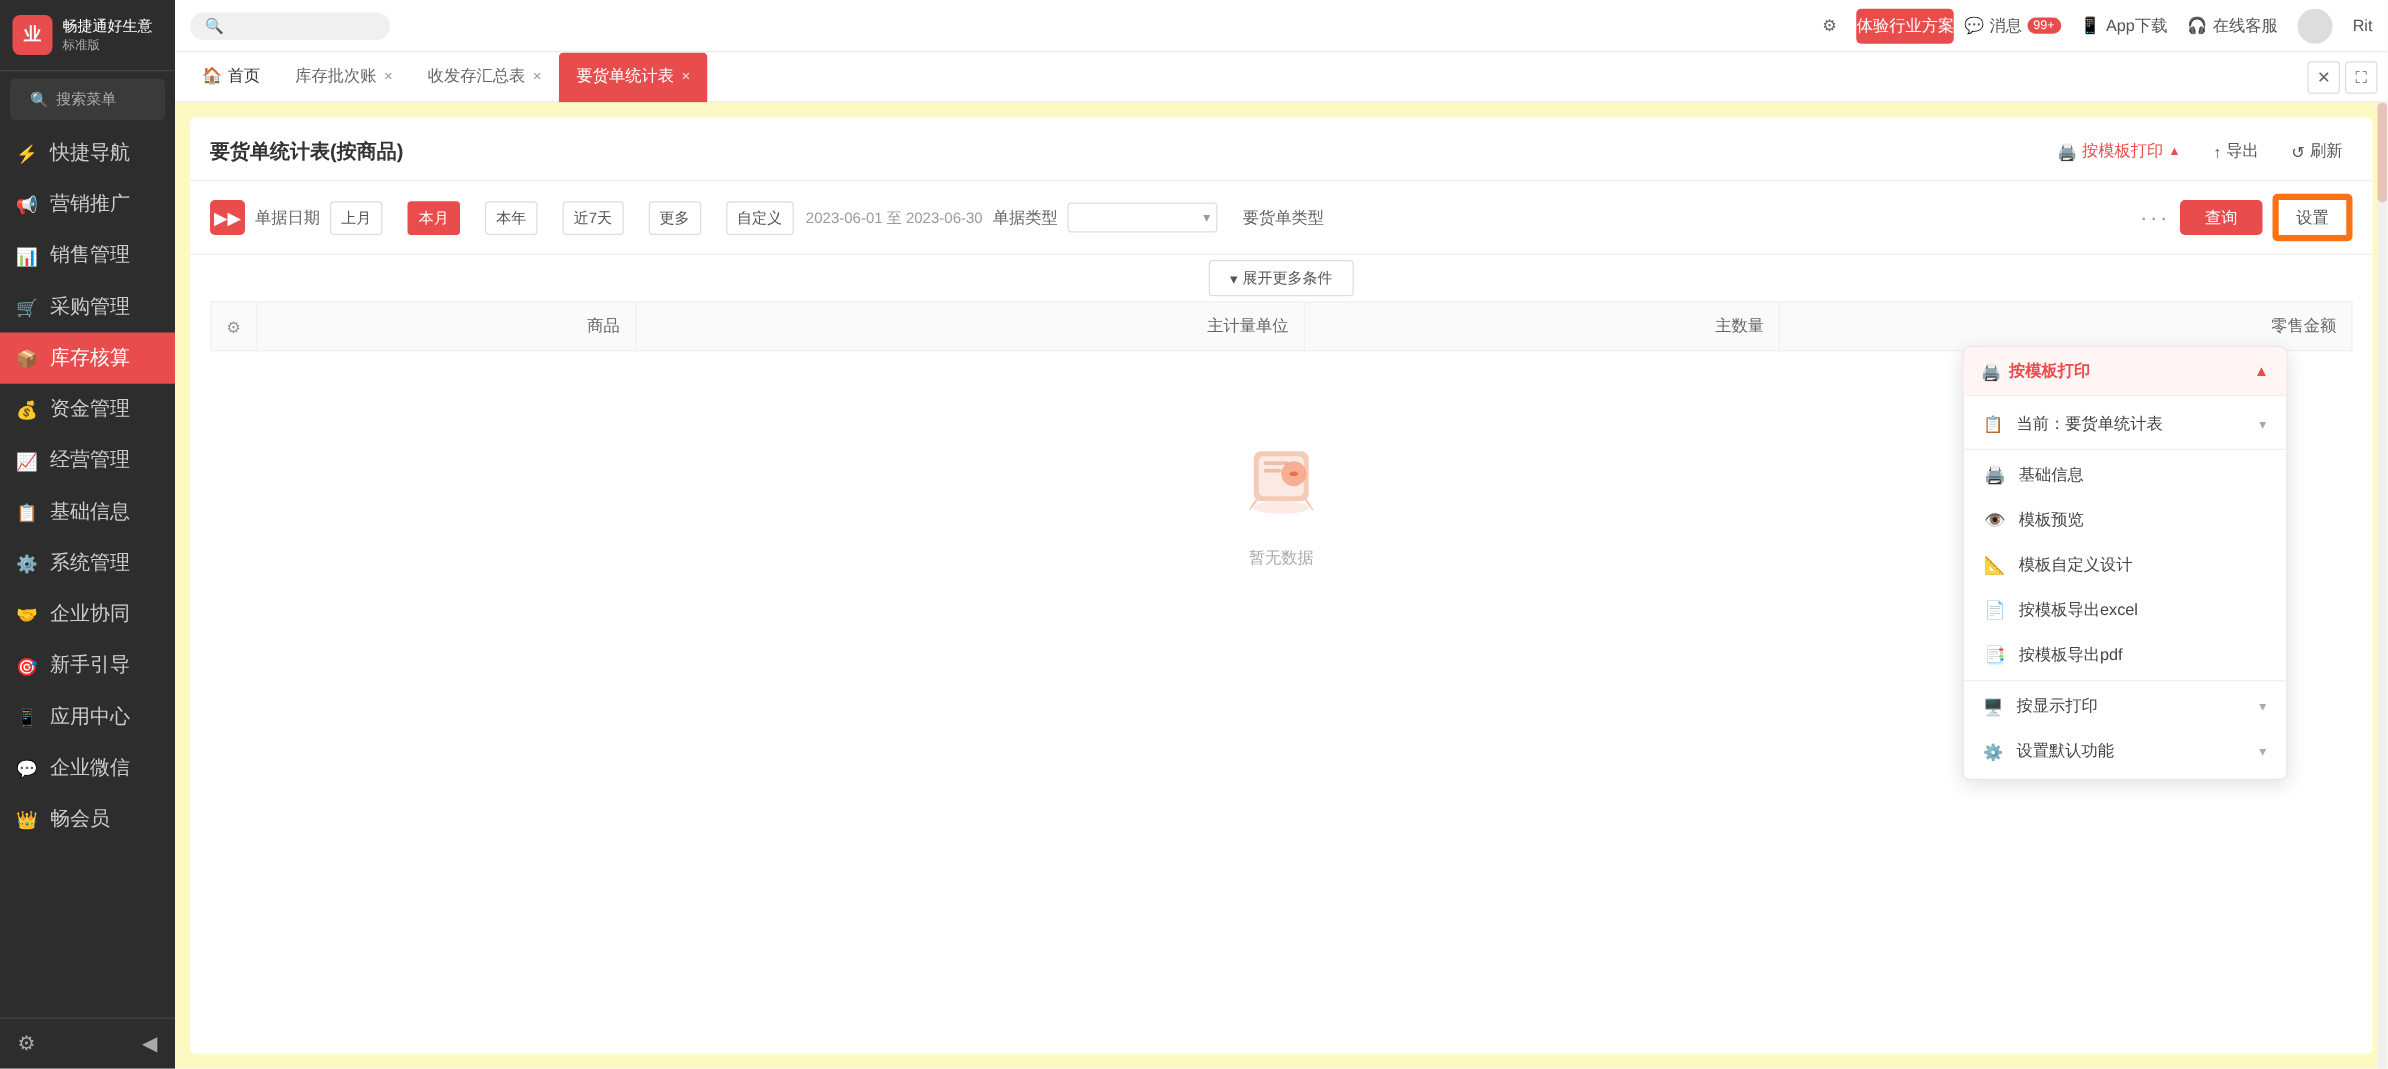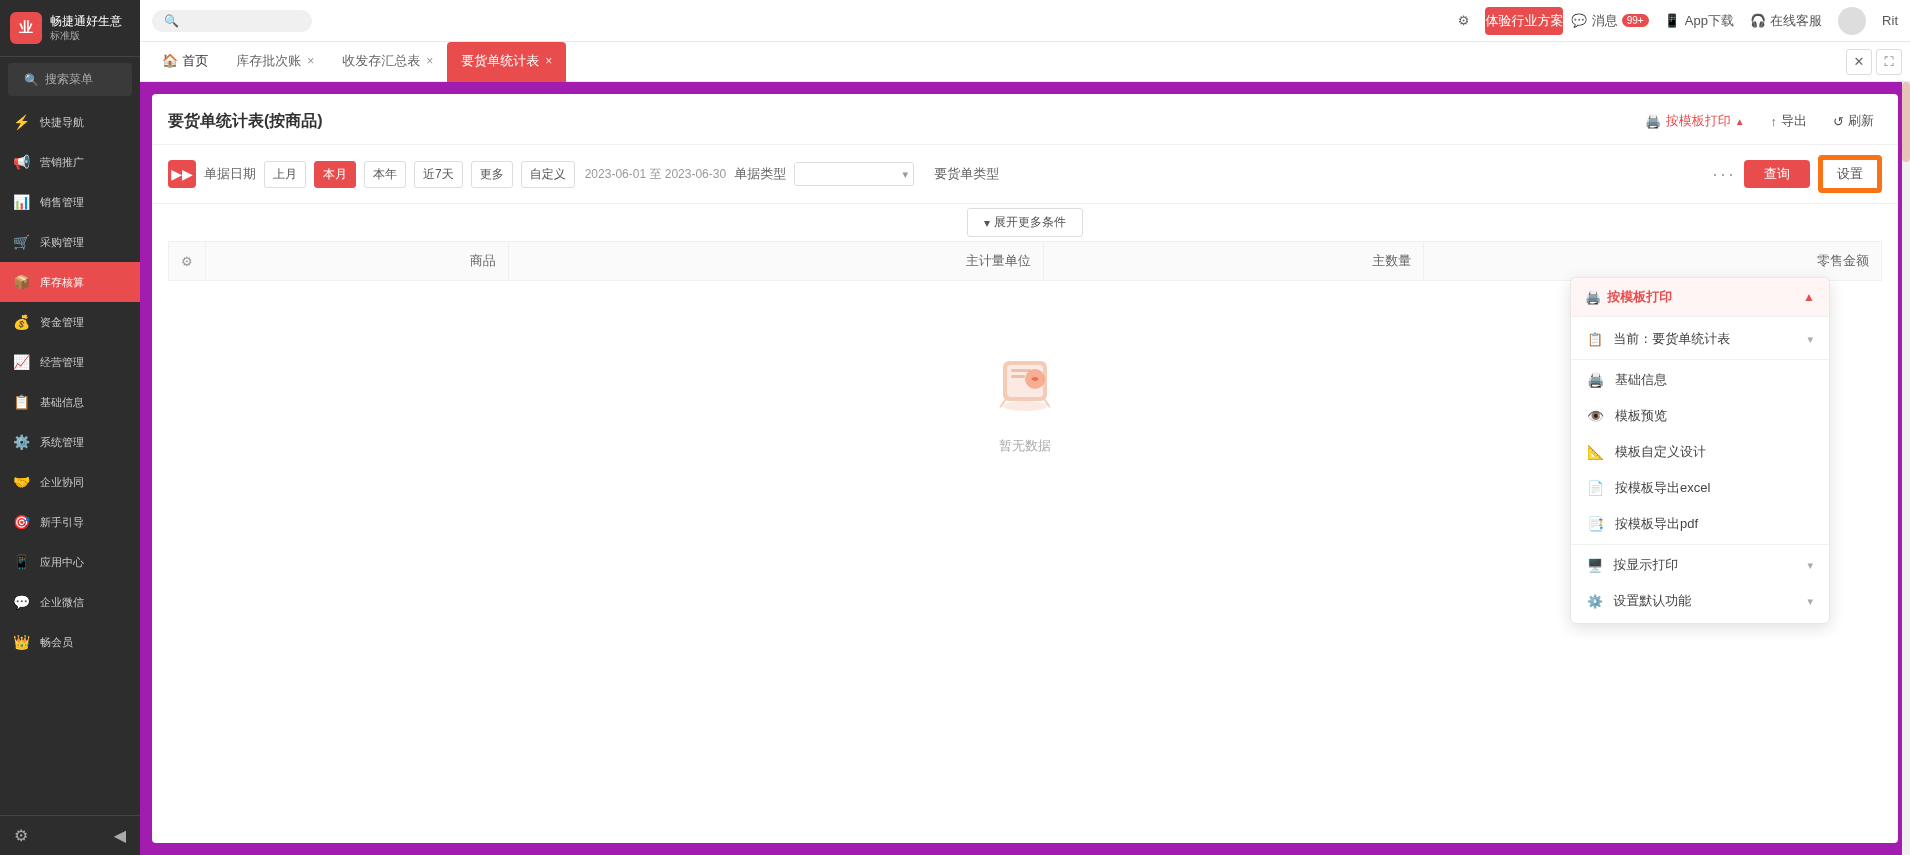--- a/index.html
+++ b/index.html
@@ -60,21 +60,21 @@
     .sidebar-item.active { background: #e84c4c; color: #fff; }
     .sidebar-item .item-icon {
       width: 20px;
       height: 20px;
       margin-right: 8px;
       display: flex;
       align-items: center;
       justify-content: center;
       font-size: 14px;
     }
-    .sidebar-item .item-label { font-size: 11px; }
+    .sidebar-item .item-label { font-size: 16px; }
     .sidebar-footer {
       display: flex;
       align-items: center;
       justify-content: space-between;
       padding: 10px 14px;
       border-top: 1px solid #444;
     }
 
     
     .main { flex: 1; display: flex; flex-direction: column; overflow: hidden; }
@@ -166,21 +166,21 @@
       font-size: 12px;
       color: #999;
       cursor: pointer;
     }
     .tab.active .tab-close { color: rgba(255,255,255,0.8); }
     .tab-home { color: #333; font-size: 13px; }
 
     
     .content {
       flex: 1;
-      background: #a21caf;
+      background: #fef9c3;
       overflow: auto;
       position: relative;
     }
     .page-container {
       background: #fff;
       margin: 12px;
       border-radius: 4px;
       min-height: calc(100% - 24px);
     }
     .page-header {
@@ -206,21 +206,21 @@
       color: #fff;
       border: none;
       border-radius: 4px;
       cursor: pointer;
       display: flex;
       align-items: center;
       justify-content: center;
       font-size: 14px;
     }
     .filter-date-label { font-size: 13px; color: #666; }
-    .filter-date-btns { display: flex; gap: 8px; align-items: center; }
+    .filter-date-btns { display: flex; gap: 20px; align-items: center; }
     .filter-date-btns button {
       border: 1px solid #ddd;
       background: #fff;
       padding: 4px 8px;
       border-radius: 3px;
       cursor: pointer;
       font-size: 12px;
       color: #555;
     }
     .filter-date-btns button.active {

